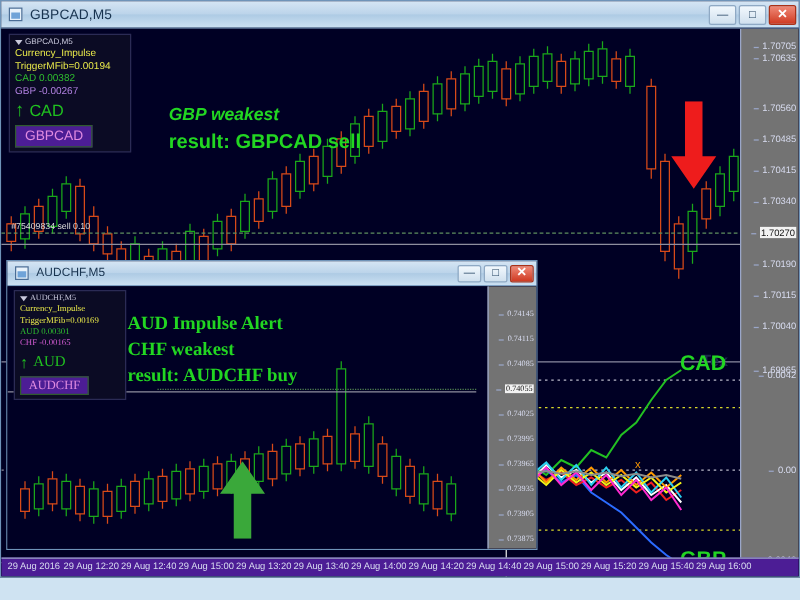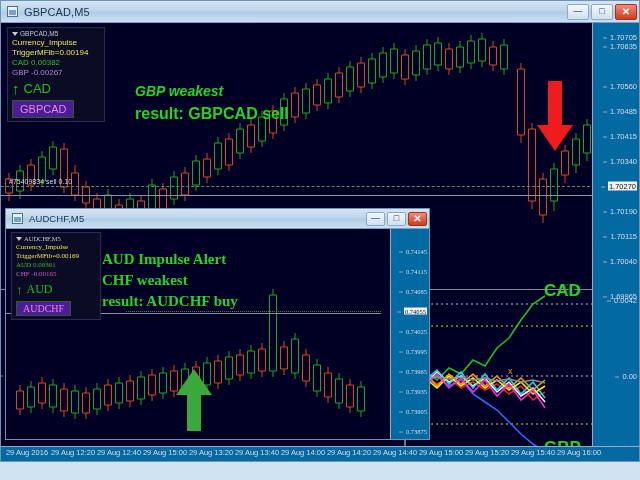--- a/index.html
+++ b/index.html
@@ -24,28 +24,28 @@
           background:linear-gradient(to bottom,#f2f8fd,#d0e0ee);
           display:flex;align-items:center;justify-content:center;box-sizing:border-box;}
   .tb-btn span{font-size:9px;color:#21415f;line-height:1;}
   .tb-btn.close{background:linear-gradient(to bottom,#f08a78,#cf3a22);border-color:#a93118;}
   .tb-btn.close span{color:#fff;font-size:10px;font-weight:bold;}
 
   
   .chartbody{position:absolute;inset:0;background:#000024;overflow:hidden;}
 
   .axis-right{position:absolute;top:0;bottom:0;right:0;width:46px;
-              border-left:1px solid #9aa6c8;background:#0369a1;}
+              border-left:1px solid #9aa6c8;background:#737373;}
   .axis-right .tick{position:absolute;right:2px;font-size:7.5px;color:#d8dcf0;
               white-space:nowrap;transform:translateY(-50%);}
   .axis-right .tick:before{content:"";position:absolute;left:-7px;top:50%;width:4px;height:1px;background:#9aa6c8;}
   .axis-right .tick.hl{background:#f2f2f2;color:#111;padding:0 1px;}
 
   .axis-bottom{position:absolute;left:0;right:0;bottom:0;height:14px;
-              border-top:1px solid #9aa6c8;background:#0369a1;}
+              border-top:1px solid #9aa6c8;background:#4c1d95;}
   .axis-bottom .tick{position:absolute;top:1px;font-size:7.5px;color:#d8dcf0;
               white-space:nowrap;transform:translateX(-50%);}
 
   .overlay-text{position:absolute;color:#22d622;font-weight:bold;white-space:nowrap;}
 
   
   .infopanel{position:absolute;background:#0b0b24;border:1px solid #2b2b55;
              padding:2px 4px 3px 4px;box-sizing:border-box;}
   .ip-head{font-size:6.5px;color:#c8c8dc;margin-bottom:1px;display:flex;align-items:center;gap:2px;}
   .ip-caret{width:0;height:0;border-left:3px solid transparent;border-right:3px solid transparent;

